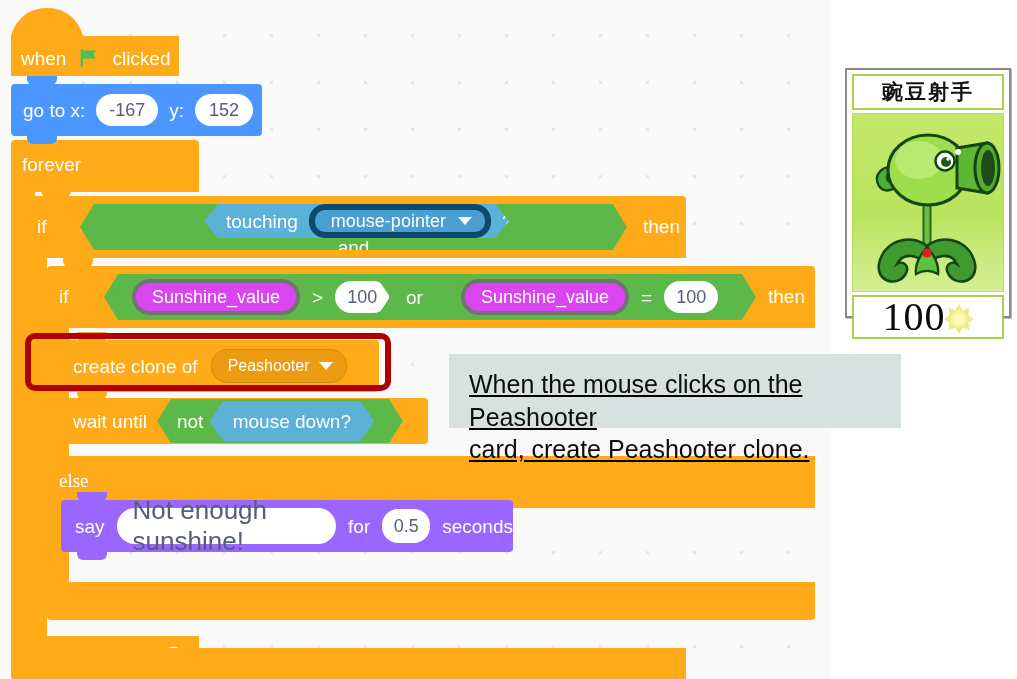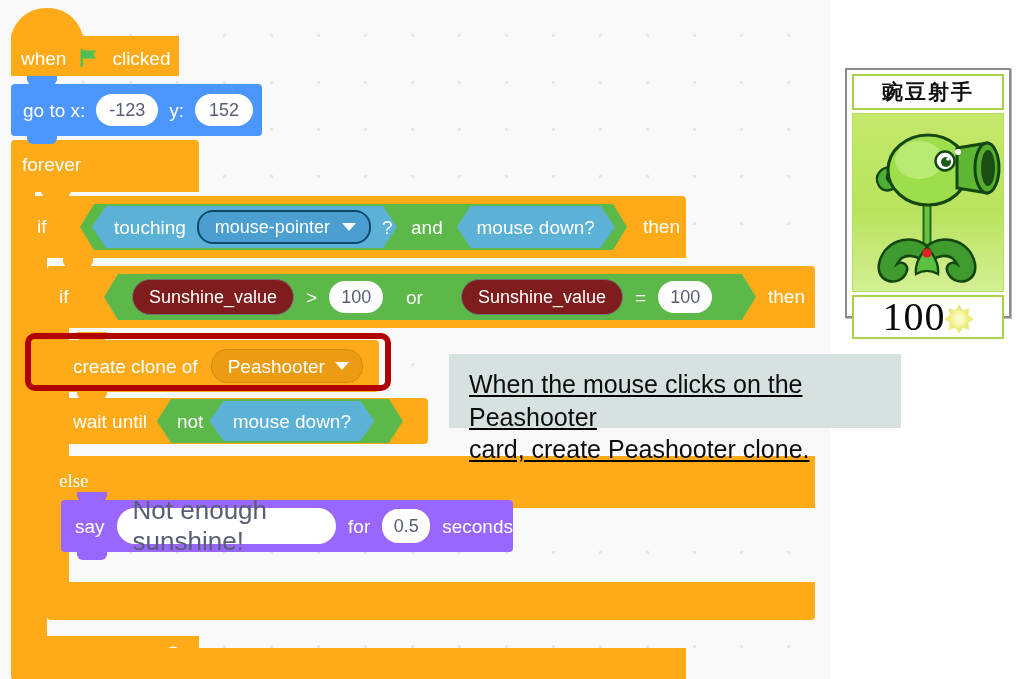--- a/index.html
+++ b/index.html
@@ -74,21 +74,21 @@
     padding: 0 13px 0 16px;
   }
   .caret {
     width: 0; height: 0;
     border-left: 7px solid transparent; border-right: 7px solid transparent;
     border-top: 8px solid #ffffff;
   }
 
   
   .dd-sense {
-    background: #4b9fd0; border: 2px solid #0c4a6e;
+    background: #4b9fd0; border: 6px solid #0c4a6e;
     border-radius: 16px; height: 34px;
     display: flex; align-items: center; gap: 12px;
     padding: 0 13px 0 16px;
   }
 
   
   .cblk { position: absolute; }
   .cbar { position: absolute; background: #ffab19; border-radius: 4px; }
   .cbar.left { border-radius: 0; }
 
@@ -97,21 +97,21 @@
     position: relative;
     display: flex; align-items: center;
     clip-path: polygon(14px 0, calc(100% - 14px) 0, 100% 50%, calc(100% - 14px) 100%, 14px 100%, 0 50%);
   }
   .hex.op    { background: #5cb949; }
   .hex.sense { background: #5cb1d6; }
   .hex.opin  { background: #5cb949; }
 
   
   .var-rep {
-    background: #7f1d1d; border: 1px solid #737373;
+    background: #d946ef; border: 4px solid #737373;
     border-radius: 20px; height: 36px;
     display: flex; align-items: center; padding: 0 16px;
   }
 
   
   .redbox {
     position: absolute;
     border: 6px solid #b00000;
     border-radius: 10px;
     pointer-events: none;
@@ -191,21 +191,21 @@
     </div>
 
     <div class="cblk" style="left:25px; top:196px;">
 
       <div class="cbar" style="left:0; top:0; width:661px; height:62px; border-radius:4px 4px 0 0;">
         <span class="lbl" style="position:absolute; left:12px; top:21px;">if</span>
         <span class="lbl" style="position:absolute; left:618px; top:21px;">then</span>
       </div>
       <div class="notch-top" style="background:#ffab19;"></div>
 
-      <div class="hex op" style="position:absolute; left:55px; top:8px; width:547px; height:46px; padding:0 6px;">
+      <div class="hex op" style="position:absolute; left:55px; top:8px; width:547px; height:46px; padding:0 6px;flex-direction:column;">
 
         <div class="hex sense" style="width:305px; height:42px; margin-left:6px; padding-left:22px; gap:11px;">
           <span class="lbl">touching</span>
           <div class="dd-sense">
             <span class="lbl" style="font-size:18px;">mouse-pointer</span>
             <span class="caret"></span>
           </div>
           <span class="lbl">?</span>
         </div>
 
@@ -258,21 +258,21 @@
 
       <div class="cbar left" style="left:0; top:240px; width:22px; height:78px;"></div>
 
       <div class="cbar" style="left:0; top:316px; width:768px; height:38px; border-radius:0 0 4px 4px;"></div>
     </div>
 
     <div class="blk control" style="left:61px; top:340px; width:318px; height:52px; padding-left:12px; gap:13px;">
       <div class="notch-top" style="background:#ffab19;"></div>
       <span class="lbl">create clone of</span>
       <div class="dd-control">
-        <span class="lbl" style="font-size:19px;">Peashooter</span>
+        <span class="lbl" style="font-size:16px;">Peashooter</span>
         <span class="caret"></span>
       </div>
     </div>
 
     <div class="blk control" style="left:61px; top:398px; width:367px; height:46px; padding-left:12px; gap:10px;">
       <div class="notch-top" style="background:#ffab19;"></div>
       <span class="lbl">wait until</span>
       <div class="hex op" style="width:246px; height:44px; padding:0 4px; gap:6px;">
         <span class="lbl" style="margin-left:16px;">not</span>
         <div class="hex sense" style="width:165px; height:40px; justify-content:center;">
@@ -288,21 +288,21 @@
       <div class="txt-in">Not enough sunshine!</div>
       <span class="lbl">for</span>
       <div class="oval-in" style="height:34px; min-width:48px;">0.5</div>
       <span class="lbl">seconds</span>
     </div>
 
     <div class="blk motion" style="left:11px; top:84px; width:251px; height:52px; padding-left:12px; gap:11px;">
       <div class="notch-top" style="background:#4c97ff;"></div>
       <div class="notch-bot" style="background:#4c97ff;"></div>
       <span class="lbl">go to x:</span>
-      <div class="oval-in" style="min-width:62px;">-123</div>
+      <div class="oval-in" style="min-width:62px;">-167</div>
       <span class="lbl">y:</span>
       <div class="oval-in" style="min-width:58px;">152</div>
     </div>
 
     <div style="position:absolute; left:11px; top:6px; width:168px; height:74px;">
       <svg width="168" height="74" viewBox="0 0 168 74" style="position:absolute; left:0; top:0;">
         <path d="M0,30 C0,30 6,2 36,2 C66,2 72,30 72,30 L72,30 L168,30 L168,70 L0,70 Z" fill="#ffab19"></path>
       </svg>
       <div style="position:absolute; left:0; top:30px; width:168px; height:44px; display:flex; align-items:center; gap:11px; padding-left:10px;">
         <span class="lbl">when</span>

